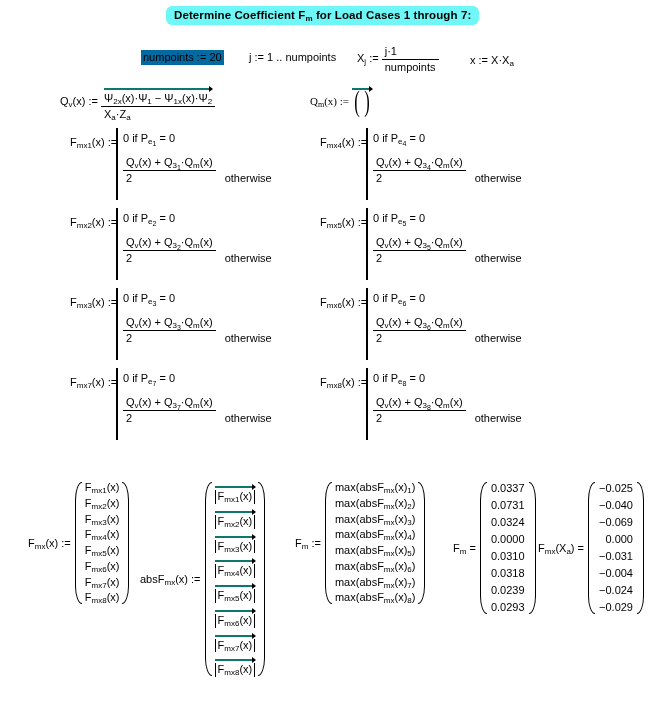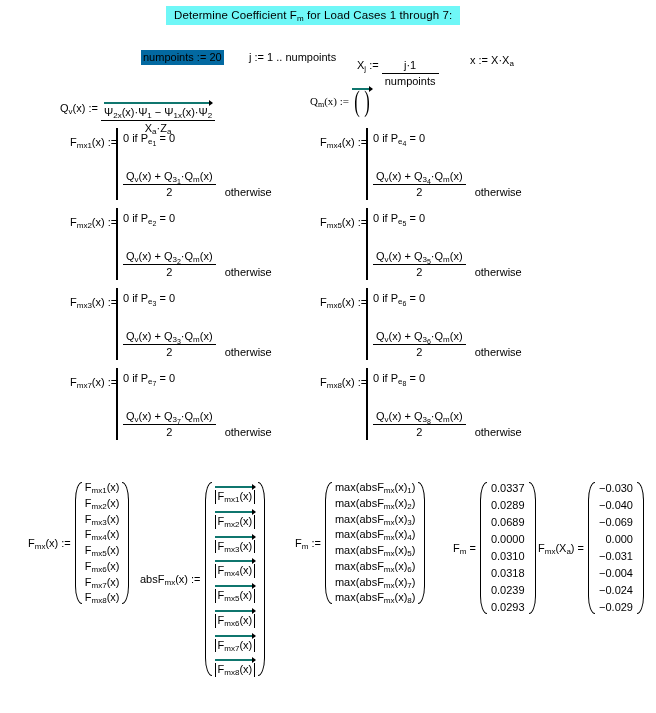--- a/index.html
+++ b/index.html
@@ -17,42 +17,41 @@
     color: #000000;
     overflow: hidden;
   }
   .abs { position: absolute; }
 
   
   #title-banner {
     left: 166px; top: 6px;
     background: #6ff7f7;
     padding: 3px 8px 4px 8px;
-    font-weight: normal;
+    font-weight: bold;
     font-size: 11.5px;
     white-space: nowrap;
     letter-spacing: .1px;
+    border-radius: 6px;
   }
 
   
   .math { white-space: nowrap; font-size: 11px; line-height: 1.15; }
   sub {
     font-size: 8px;
     vertical-align: -0.28em;
     line-height: 0;
   }
   sub sub { font-size: 7px; }
 
   
   .frac {
     display: inline-block;
     vertical-align: middle;
-    text-align: center;
     line-height: 1.15;
-    margin-top: 14px;
   }
   .frac .num { display: block; padding: 0 3px 1px 3px; }
   .frac .den {
     display: block;
     border-top: 1px solid #000;
     padding: 1px 3px 0 3px;
   }
 
   
   .vec {
@@ -298,37 +297,37 @@
     </span>
 </div>
 
 <div class="vecwrap" style="left:453px; top:480px;">
   <span class="vlabel math">
     <span>F</span><sub>m</sub>
     <span>=</span>
   </span>
   <span class="brk num-rows" id="brk-fmres">
       <div class="row math">0.0337</div>
-      <div class="row math">0.0289</div>
-      <div class="row math">0.0689</div>
+      <div class="row math">0.0731</div>
+      <div class="row math">0.0324</div>
       <div class="row math">0.0000</div>
       <div class="row math">0.0310</div>
       <div class="row math">0.0318</div>
       <div class="row math">0.0239</div>
       <div class="row math">0.0293</div>
     </span>
 </div>
 
 <div class="vecwrap" style="left:538px; top:480px;">
   <span class="vlabel math">
     <span>F</span><sub>mx</sub><span>(X</span><sub>a</sub><span>)</span>
     <span>=</span>
   </span>
   <span class="brk num-rows" id="brk-fmxres">
-      <div class="row math">−0.030</div>
+      <div class="row math">−0.025</div>
       <div class="row math">−0.040</div>
       <div class="row math">−0.069</div>
       <div class="row math">0.000</div>
       <div class="row math">−0.031</div>
       <div class="row math">−0.004</div>
       <div class="row math">−0.024</div>
       <div class="row math">−0.029</div>
     </span>
 </div>
 

